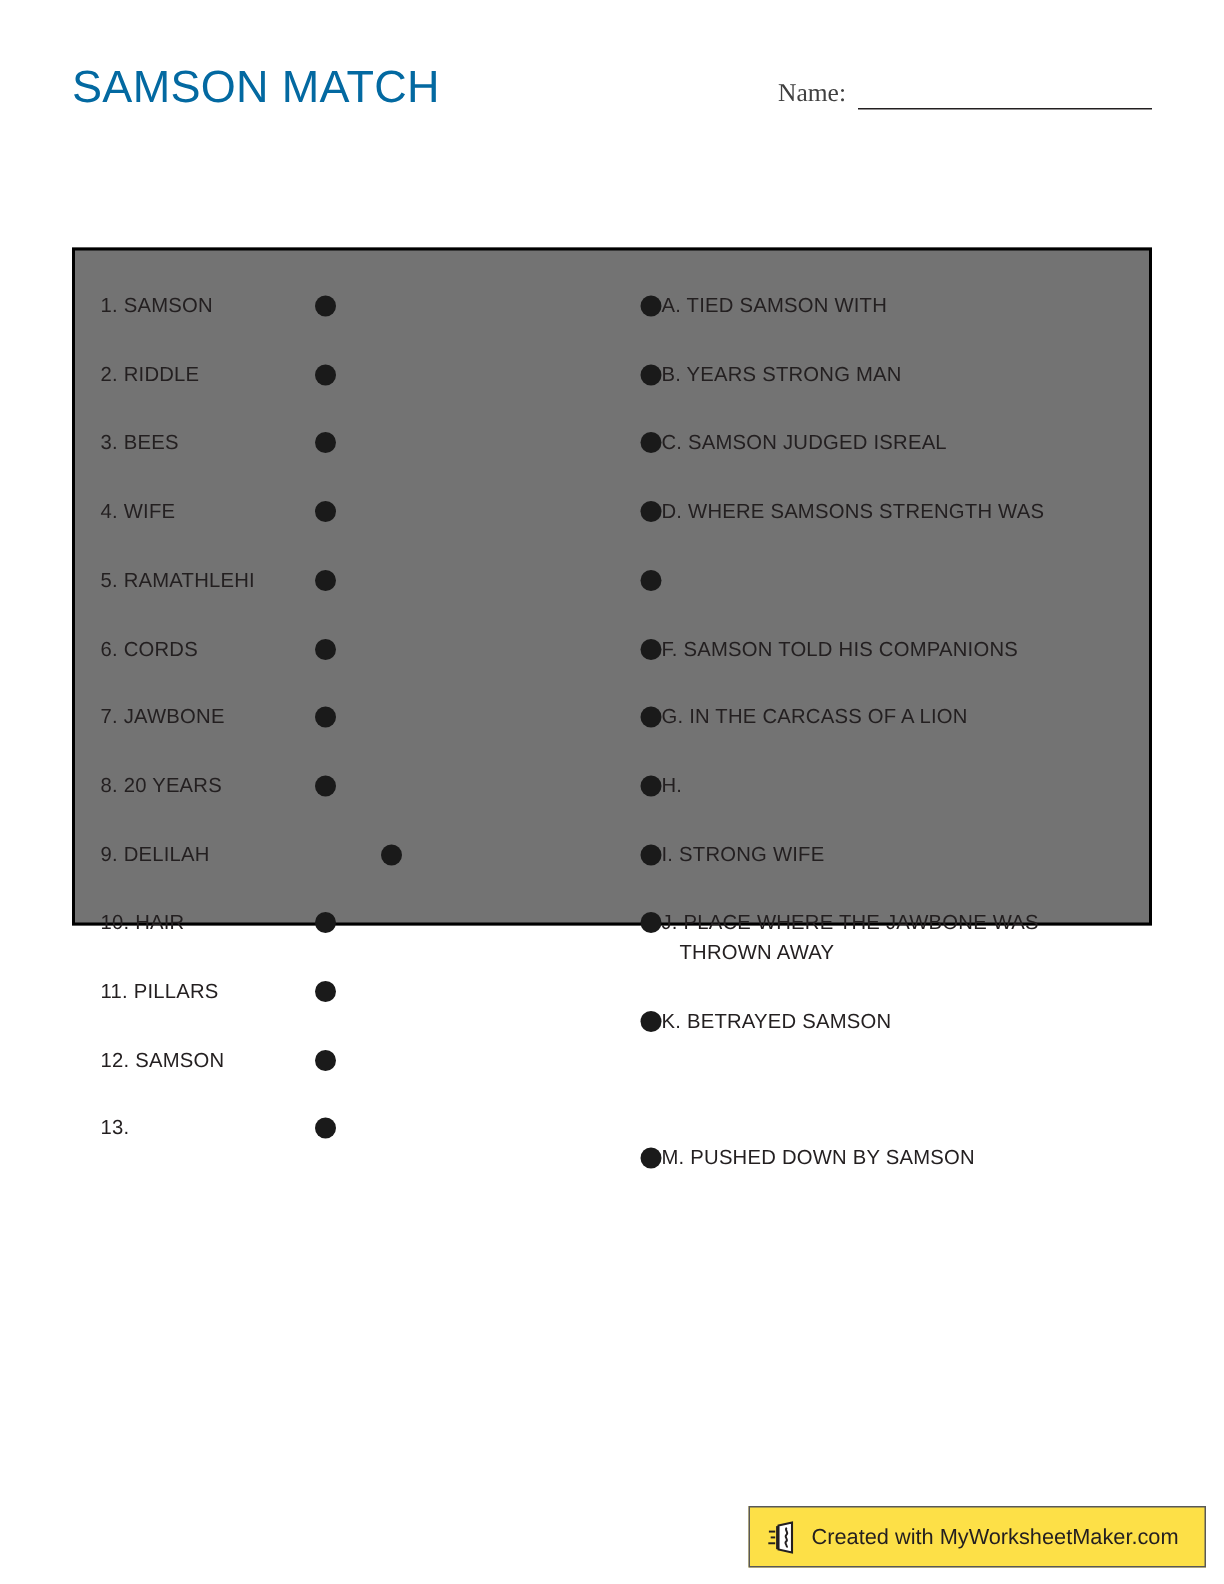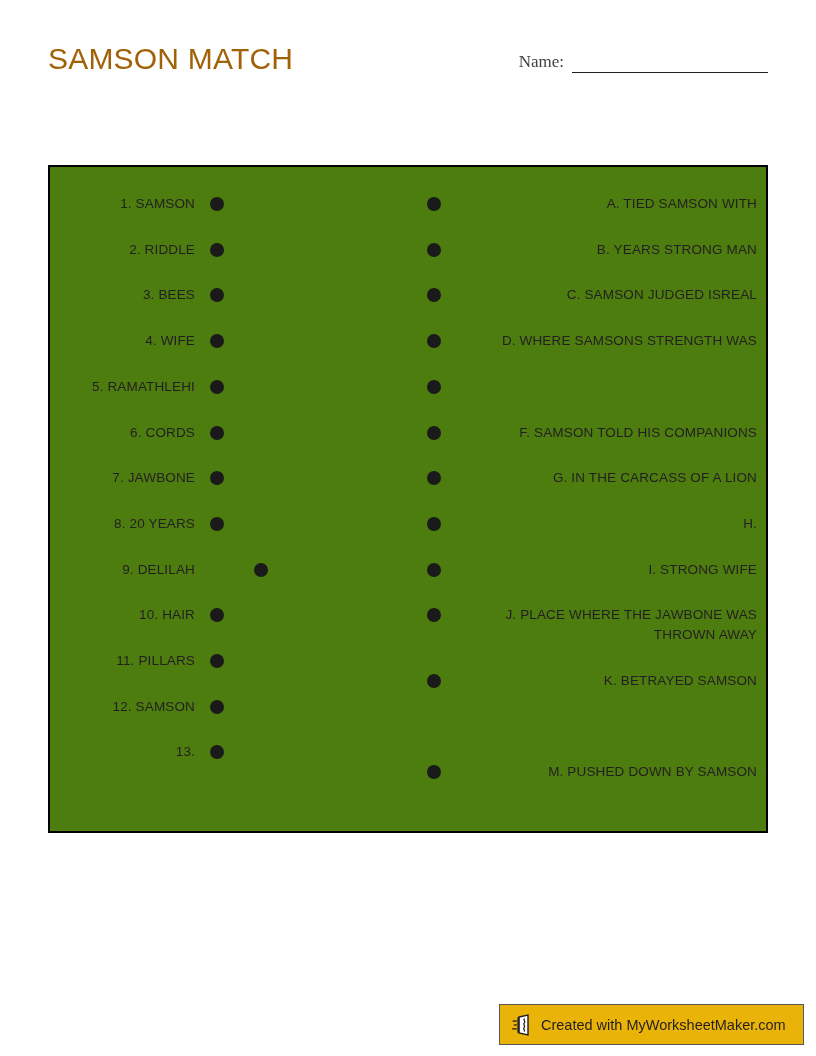--- a/index.html
+++ b/index.html
@@ -26,21 +26,21 @@
     width: 720px;
     height: 60px;
   }
   .worksheet-title {
     position: absolute;
     left: 0;
     top: 0;
     font-size: 30px;
     font-weight: 400;
     letter-spacing: 0.2px;
-    color: #a16207;
+    color: #0369a1;
     white-space: nowrap;
     margin: 0;
     line-height: 34px;
   }
   .name-block {
     position: absolute;
     right: 0;
     top: 10px;
     display: flex;
     align-items: flex-end;
@@ -59,24 +59,23 @@
     height: 0;
     border-bottom: 1.4px solid #231f20;
   }
 
   
   .match-box {
     position: absolute;
     left: 48px;
     top: 165px;
     width: 720px;
-    height: 668px;
+    height: 452px;
     border: 2px solid #000000;
-    background: #4d7c0f;
-    text-align: right;
+    background: #737373;
   }
   .columns {
     position: absolute;
     left: 0;
     top: 0;
     width: 100%;
     height: 100%;
     display: flex;
   }
   .col {
@@ -116,37 +115,36 @@
   .row-left .item-text {
     width: 128px;
     flex: 0 0 128px;
   }
   .row-left .dot {
     margin-left: 15px;
   }
 
   
   .row-right .item-text {
-    margin-left: 26px;
     flex: 1 1 auto;
   }
   .row-right .item-text .cont {
     display: block;
     padding-left: 12px;
   }
 
   
   .footer-badge {
     position: absolute;
     left: 499px;
     top: 1004px;
     width: 305px;
     height: 41px;
     border: 1px solid #585858;
-    background: #eab308;
+    background: #fde047;
     display: flex;
     align-items: center;
     padding-left: 12px;
     gap: 9px;
   }
   .footer-logo {
     width: 20px;
     height: 22px;
     flex: 0 0 20px;
     display: block;

